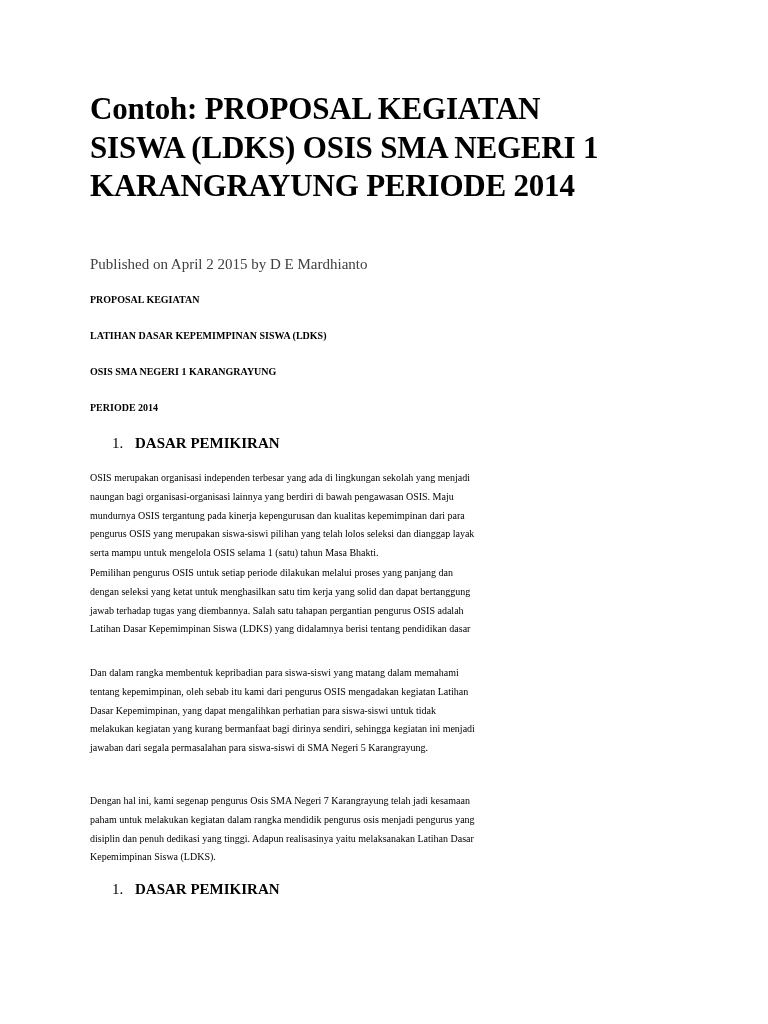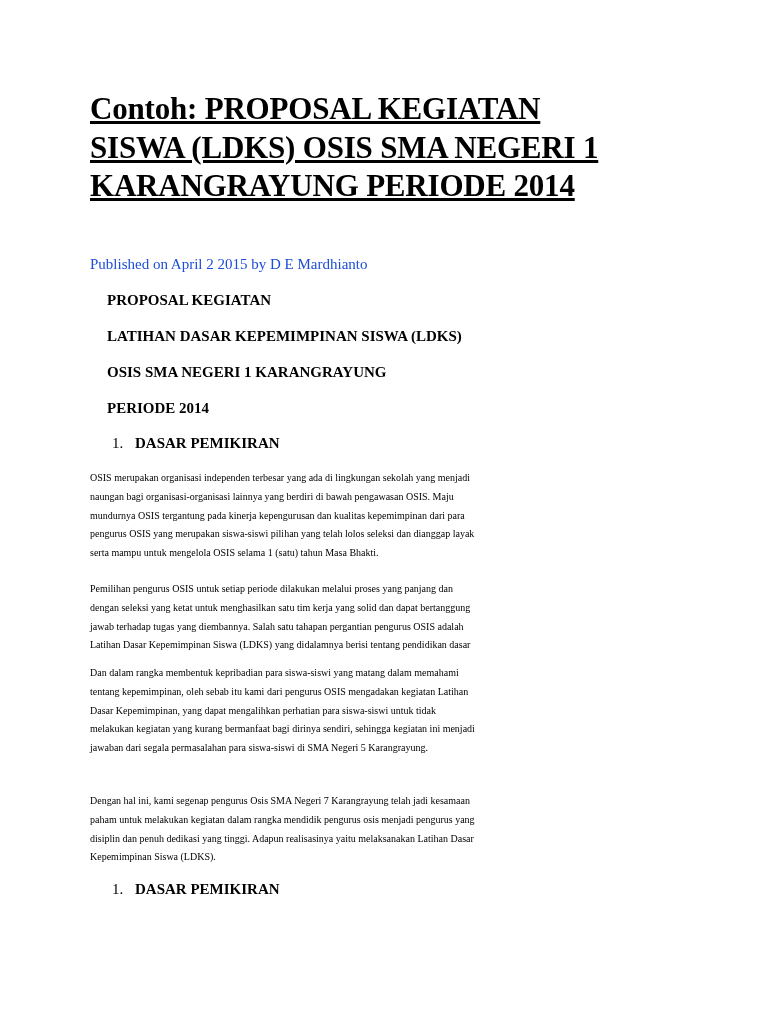--- a/index.html
+++ b/index.html
@@ -1,21 +1,21 @@
 <!DOCTYPE html>
 <html><head>
   <meta charset="utf-8">
   <style>
     html, body { margin: 0; padding: 0; background: #ffffff; }
     body { width: 768px; height: 1024px; overflow: hidden; position: relative; font-family: "Liberation Serif", serif; color: #000; }
     .page { position: absolute; left: 90px; top: 0; width: 680px; }
-    .title { position: absolute; left: 0; top: 90px; font-size: 31px; font-weight: bold; line-height: 38.5px; margin: 0; letter-spacing: -0.2px; text-decoration: underline; }
+    .title { position: absolute; left: 0; top: 90px; font-size: 31px; font-weight: bold; line-height: 38.5px; margin: 0; letter-spacing: -0.2px; }
     .title span { display: block; white-space: nowrap; }
-    .meta { position: absolute; left: 0; top: 255px; font-size: 15px; line-height: 18px; white-space: nowrap; color: #1d4ed8; }
-    .hd { position: absolute; left: 17px; font-size: 15px; font-weight: bold; line-height: 18px; white-space: nowrap; }
+    .meta { position: absolute; left: 0; top: 255px; font-size: 15px; line-height: 18px; white-space: nowrap; color: #404040; }
+    .hd { position: absolute; left: 0; font-size: 10px; font-weight: bold; line-height: 18px; white-space: nowrap; }
     .list-item { position: absolute; left: 22px; font-size: 15px; line-height: 18px; white-space: nowrap; }
     .list-item .num { display: inline-block; width: 23px; font-weight: normal; }
     .list-item .lbl { font-weight: bold; }
     .para { position: absolute; left: 0; font-size: 10px; line-height: 18.8px; }
     .para span { display: block; white-space: nowrap; }
   </style>
 </head>
 <body>
 
 <div class="page">
@@ -37,21 +37,21 @@
   </div>
 
   <div class="para" style="top:469px">
     <span>OSIS merupakan organisasi independen terbesar yang ada di lingkungan sekolah yang menjadi</span>
     <span>naungan bagi organisasi-organisasi lainnya yang berdiri di bawah pengawasan OSIS. Maju</span>
     <span>mundurnya OSIS tergantung pada kinerja kepengurusan dan kualitas kepemimpinan dari para</span>
     <span>pengurus OSIS yang merupakan siswa-siswi pilihan yang telah lolos seleksi dan dianggap layak</span>
     <span>serta mampu untuk mengelola OSIS selama 1 (satu) tahun Masa Bhakti.</span>
   </div>
 
-  <div class="para" style="top:580px">
+  <div class="para" style="top:564px">
     <span>Pemilihan pengurus OSIS untuk setiap periode dilakukan melalui proses yang panjang dan</span>
     <span>dengan seleksi yang ketat untuk menghasilkan satu tim kerja yang solid dan dapat bertanggung</span>
     <span>jawab terhadap tugas yang diembannya. Salah satu tahapan pergantian pengurus OSIS adalah</span>
     <span>Latihan Dasar Kepemimpinan Siswa (LDKS) yang didalamnya berisi tentang pendidikan dasar</span>
   </div>
 
   <div class="para" style="top:664px">
     <span>Dan dalam rangka membentuk kepribadian para siswa-siswi yang matang dalam memahami</span>
     <span>tentang kepemimpinan, oleh sebab itu kami dari pengurus OSIS mengadakan kegiatan Latihan</span>
     <span>Dasar Kepemimpinan, yang dapat mengalihkan perhatian para siswa-siswi untuk tidak</span>

